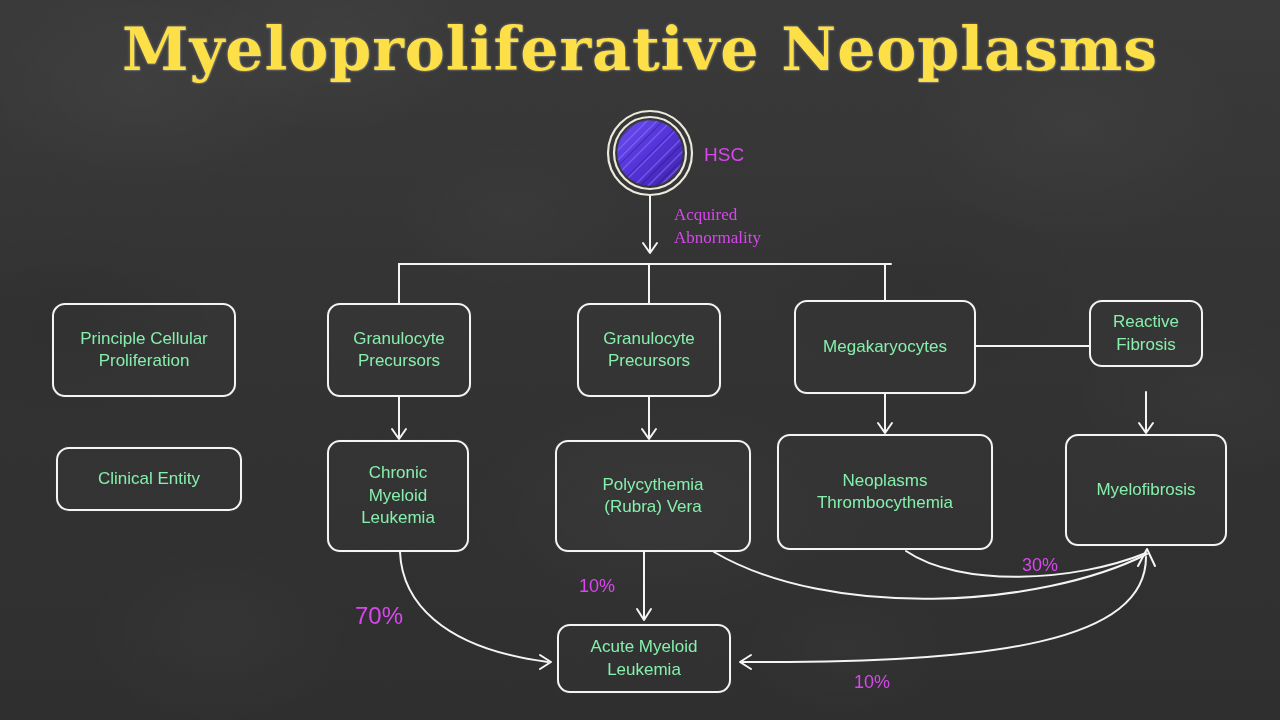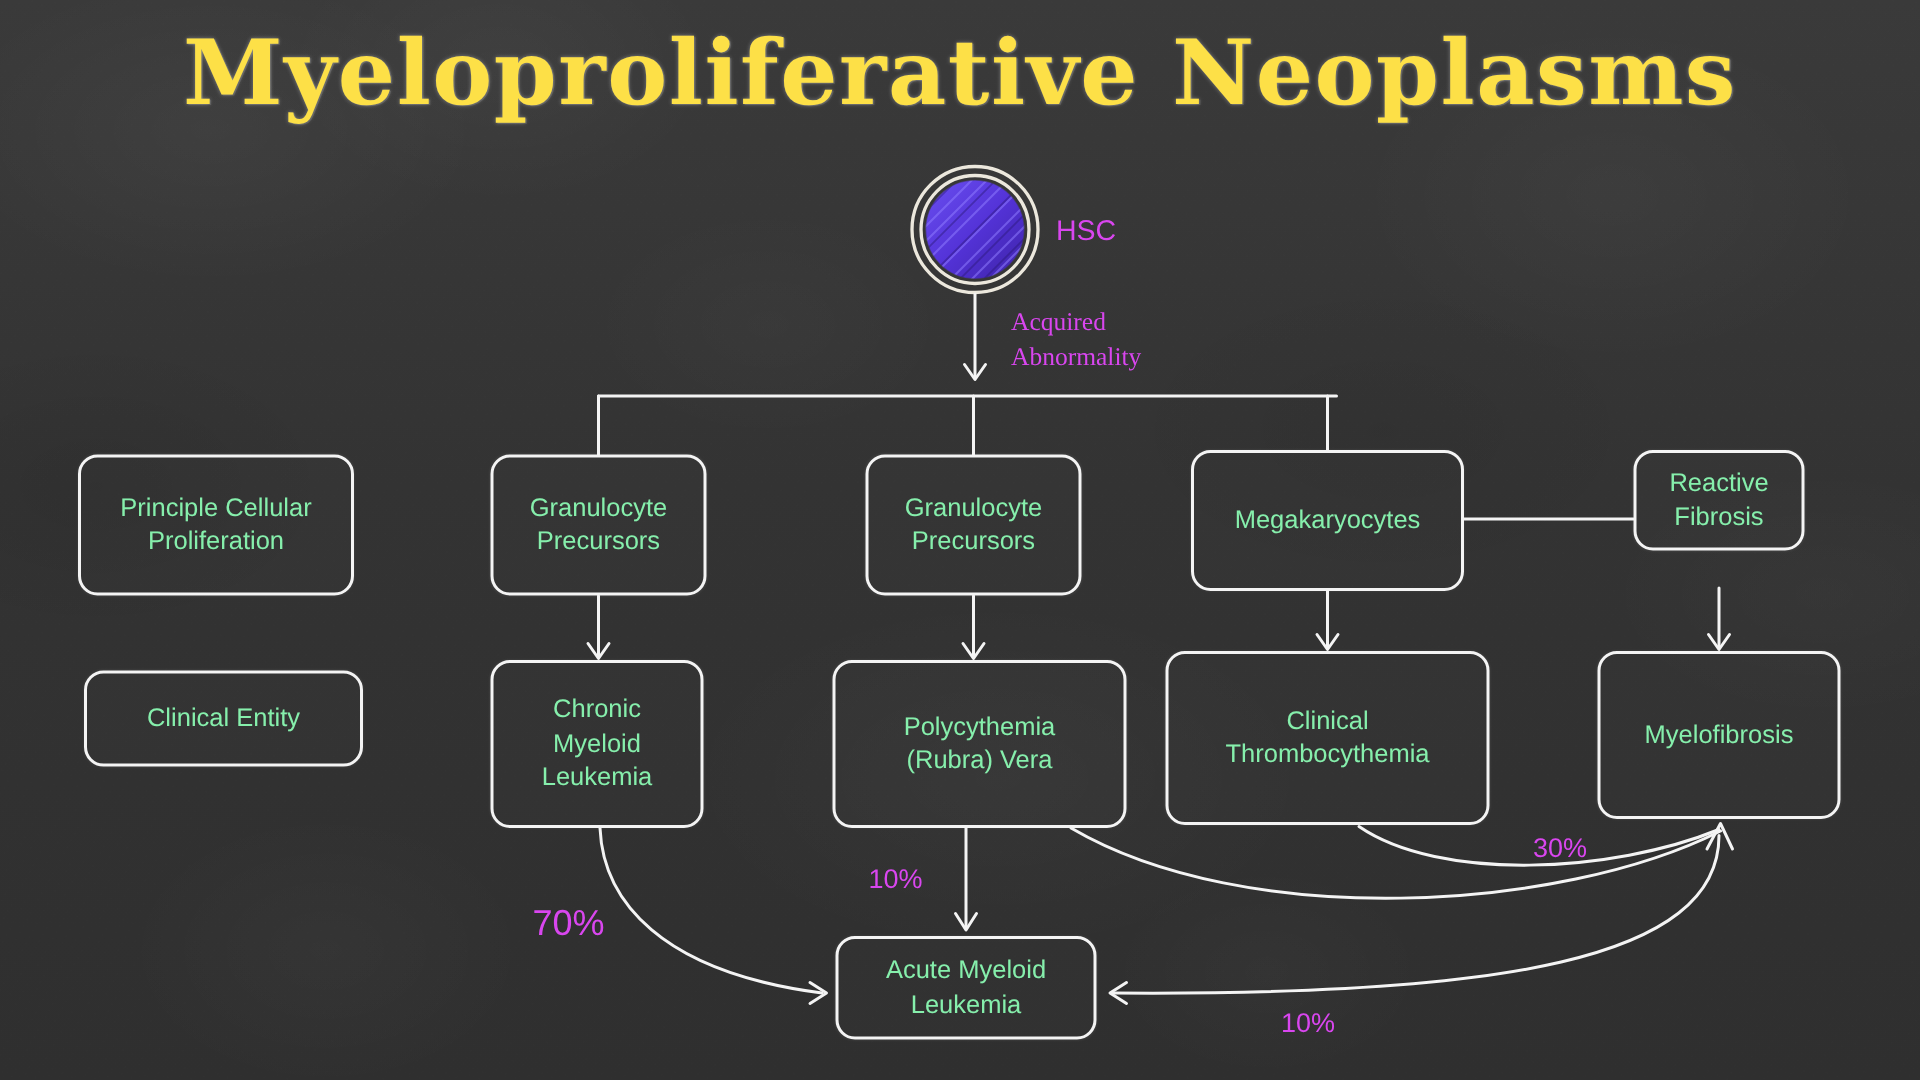--- a/index.html
+++ b/index.html
@@ -246,21 +246,21 @@
 <div class="node" id="n-cml">
   <span>Chronic
 Myeloid
 Leukemia</span>
 </div>
 <div class="node" id="n-pv">
   <span>Polycythemia
 (Rubra) Vera</span>
 </div>
 <div class="node" id="n-et">
-  <span>Clinical
+  <span>Neoplasms
 Thrombocythemia</span>
 </div>
 <div class="node" id="n-mf">
   <span>Myelofibrosis</span>
 </div>
 
 <div class="node" id="n-aml">
   <span>Acute Myeloid
 Leukemia</span>
 </div>

